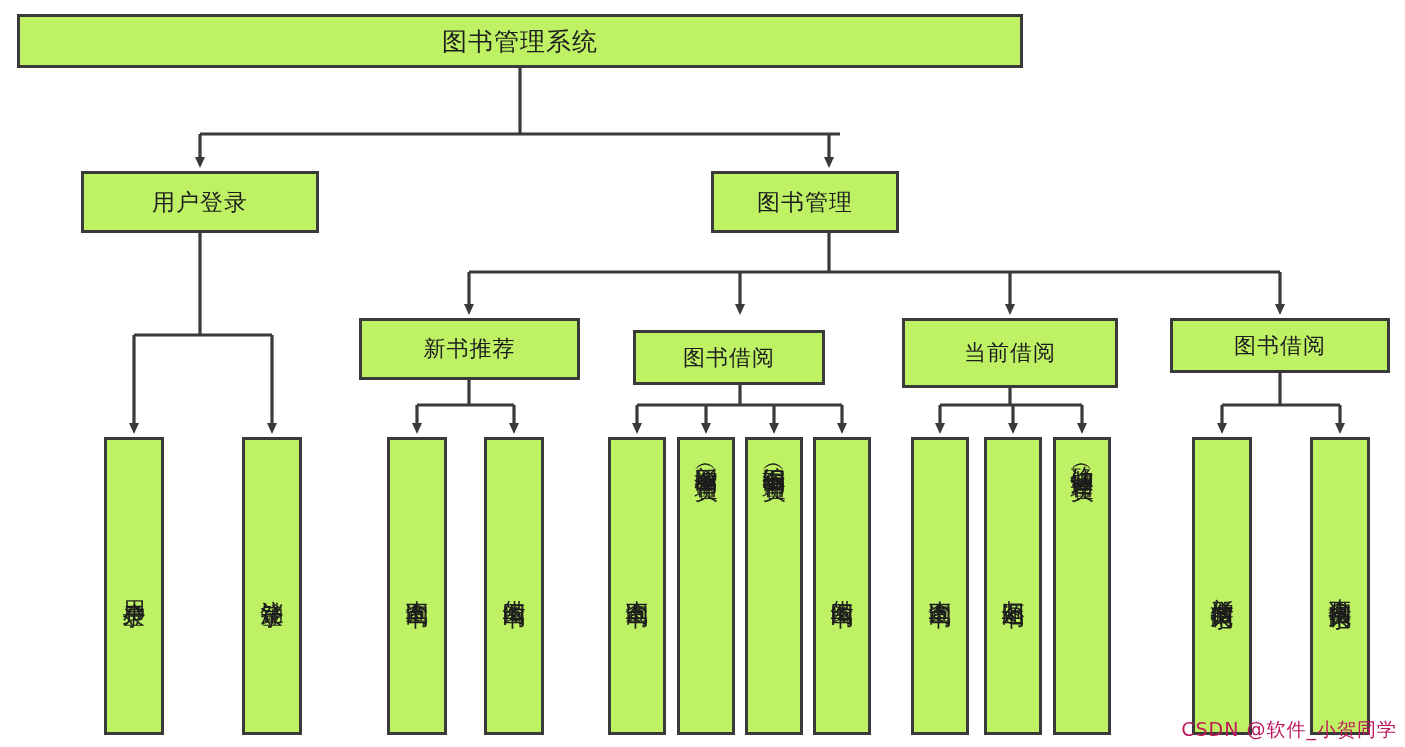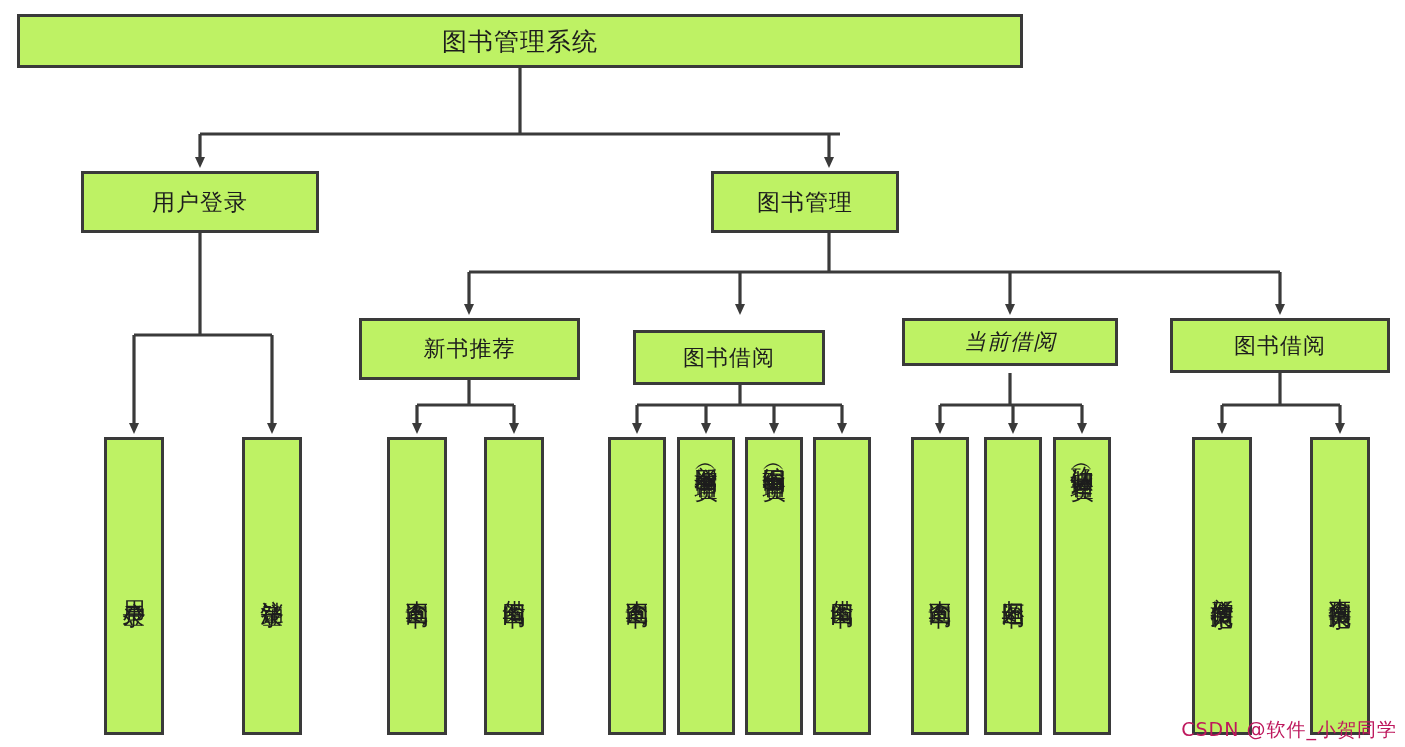--- a/index.html
+++ b/index.html
@@ -139,21 +139,21 @@
   <div class="node level-2" style="left: 711px; top: 171px; width: 188px; height: 62px;">
     <span>图书管理</span>
   </div>
 
   <div class="node level-3" style="left: 359px; top: 318px; width: 221px; height: 62px;">
     <span>新书推荐</span>
   </div>
   <div class="node level-3" style="left: 633px; top: 330px; width: 192px; height: 55px;">
     <span>图书借阅</span>
   </div>
-  <div class="node level-3" style="left: 902px; top: 318px; width: 216px; height: 48px; font-style: italic;">
+  <div class="node level-3" style="left: 902px; top: 318px; width: 216px; height: 70px;">
     <span>当前借阅</span>
   </div>
   <div class="node level-3" style="left: 1170px; top: 318px; width: 220px; height: 55px;">
     <span>图书借阅</span>
   </div>
 
   <div class="node leaf centered" style="left: 104px; top: 437px; width: 60px; height: 298px;">
     <span class="vtext">用户登录</span>
   </div>
   <div class="node leaf centered" style="left: 242px; top: 437px; width: 60px; height: 298px;">

